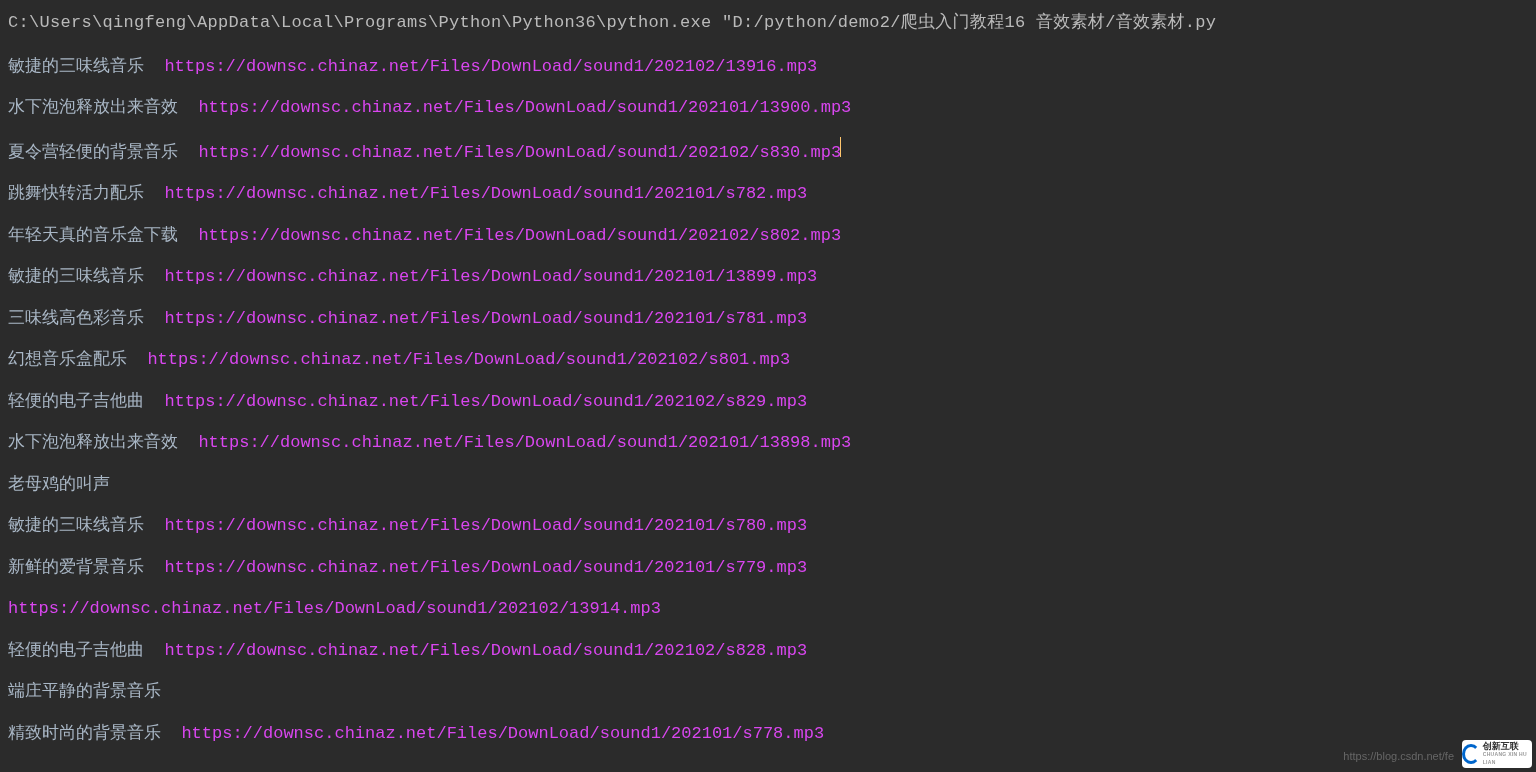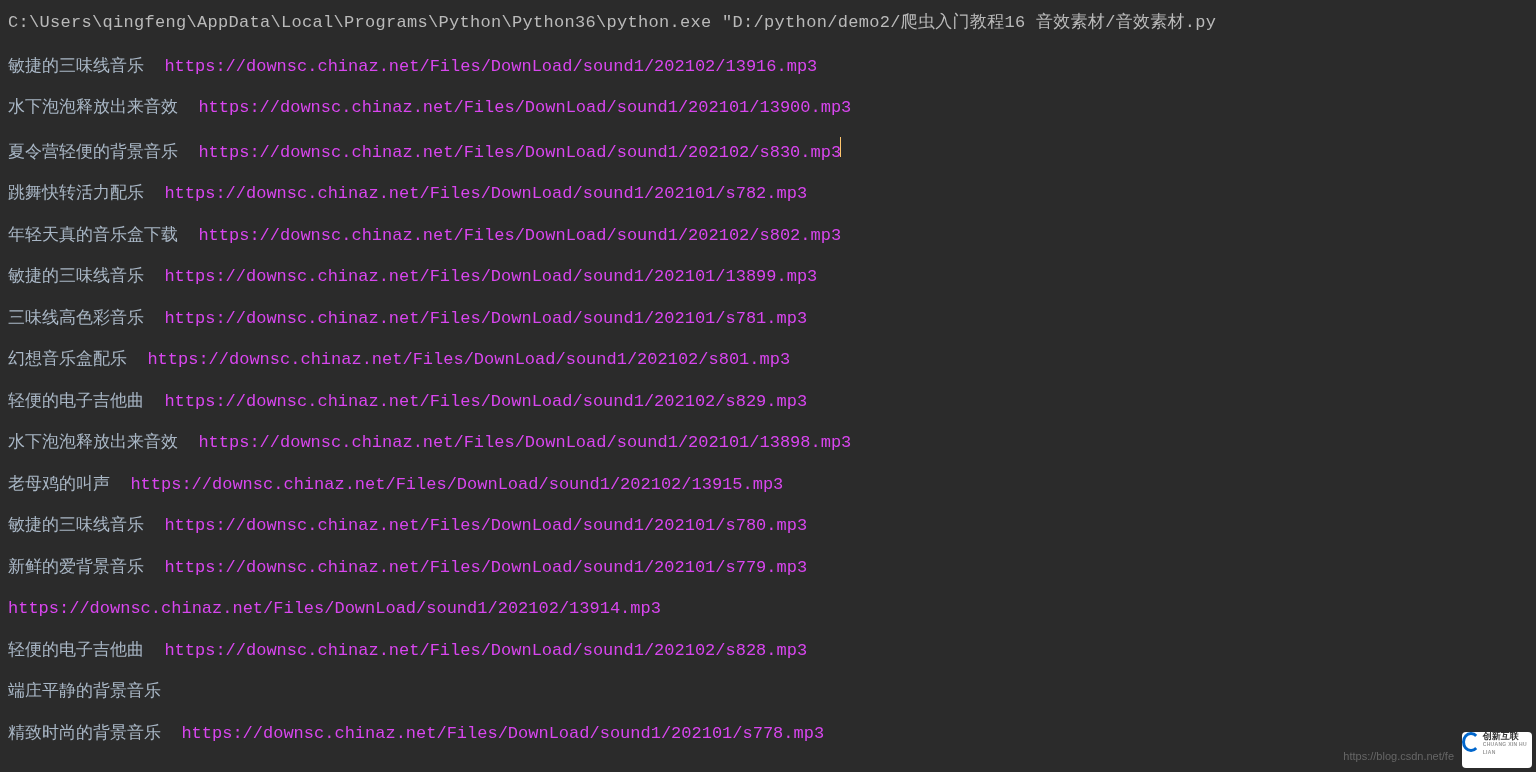--- a/index.html
+++ b/index.html
@@ -59,24 +59,25 @@
       color: #7a7a7a;
       font-size: 11px;
       font-family: Arial, sans-serif;
       opacity: 0.75;
     }
     .logo-badge {
       position: absolute;
       bottom: 4px;
       right: 4px;
       width: 70px;
-      height: 36px;
+      height: 28px;
       background: #ffffff;
       border-radius: 4px;
       display: flex;
+      align-items: center;
       justify-content: center;
       gap: 3px;
       font-family: "Microsoft YaHei", Arial, sans-serif;
       font-weight: bold;
     }
     .logo-swirl {
       width: 20px;
       height: 20px;
       border: 3px solid #0066cc;
       border-radius: 50%;
@@ -136,21 +137,20 @@
     <div class="output-row">
       <span class="label-text">轻便的电子吉他曲  </span>
       <a class="url-link">https://downsc.chinaz.net/Files/DownLoad/sound1/202102/s829.mp3</a>
     </div>
     <div class="output-row">
       <span class="label-text">水下泡泡释放出来音效  </span>
       <a class="url-link">https://downsc.chinaz.net/Files/DownLoad/sound1/202101/13898.mp3</a>
     </div>
     <div class="output-row">
       <span class="label-text">老母鸡的叫声  </span>
-      <a class="url-link">https://downsc.chinaz.net/Files/DownLoad/sound1/202102/13915.mp3</a>
     </div>
     <div class="output-row">
       <span class="label-text">敏捷的三味线音乐  </span>
       <a class="url-link">https://downsc.chinaz.net/Files/DownLoad/sound1/202101/s780.mp3</a>
     </div>
     <div class="output-row">
       <span class="label-text">新鲜的爱背景音乐  </span>
       <a class="url-link">https://downsc.chinaz.net/Files/DownLoad/sound1/202101/s779.mp3</a>
     </div>
     <div class="output-row">

